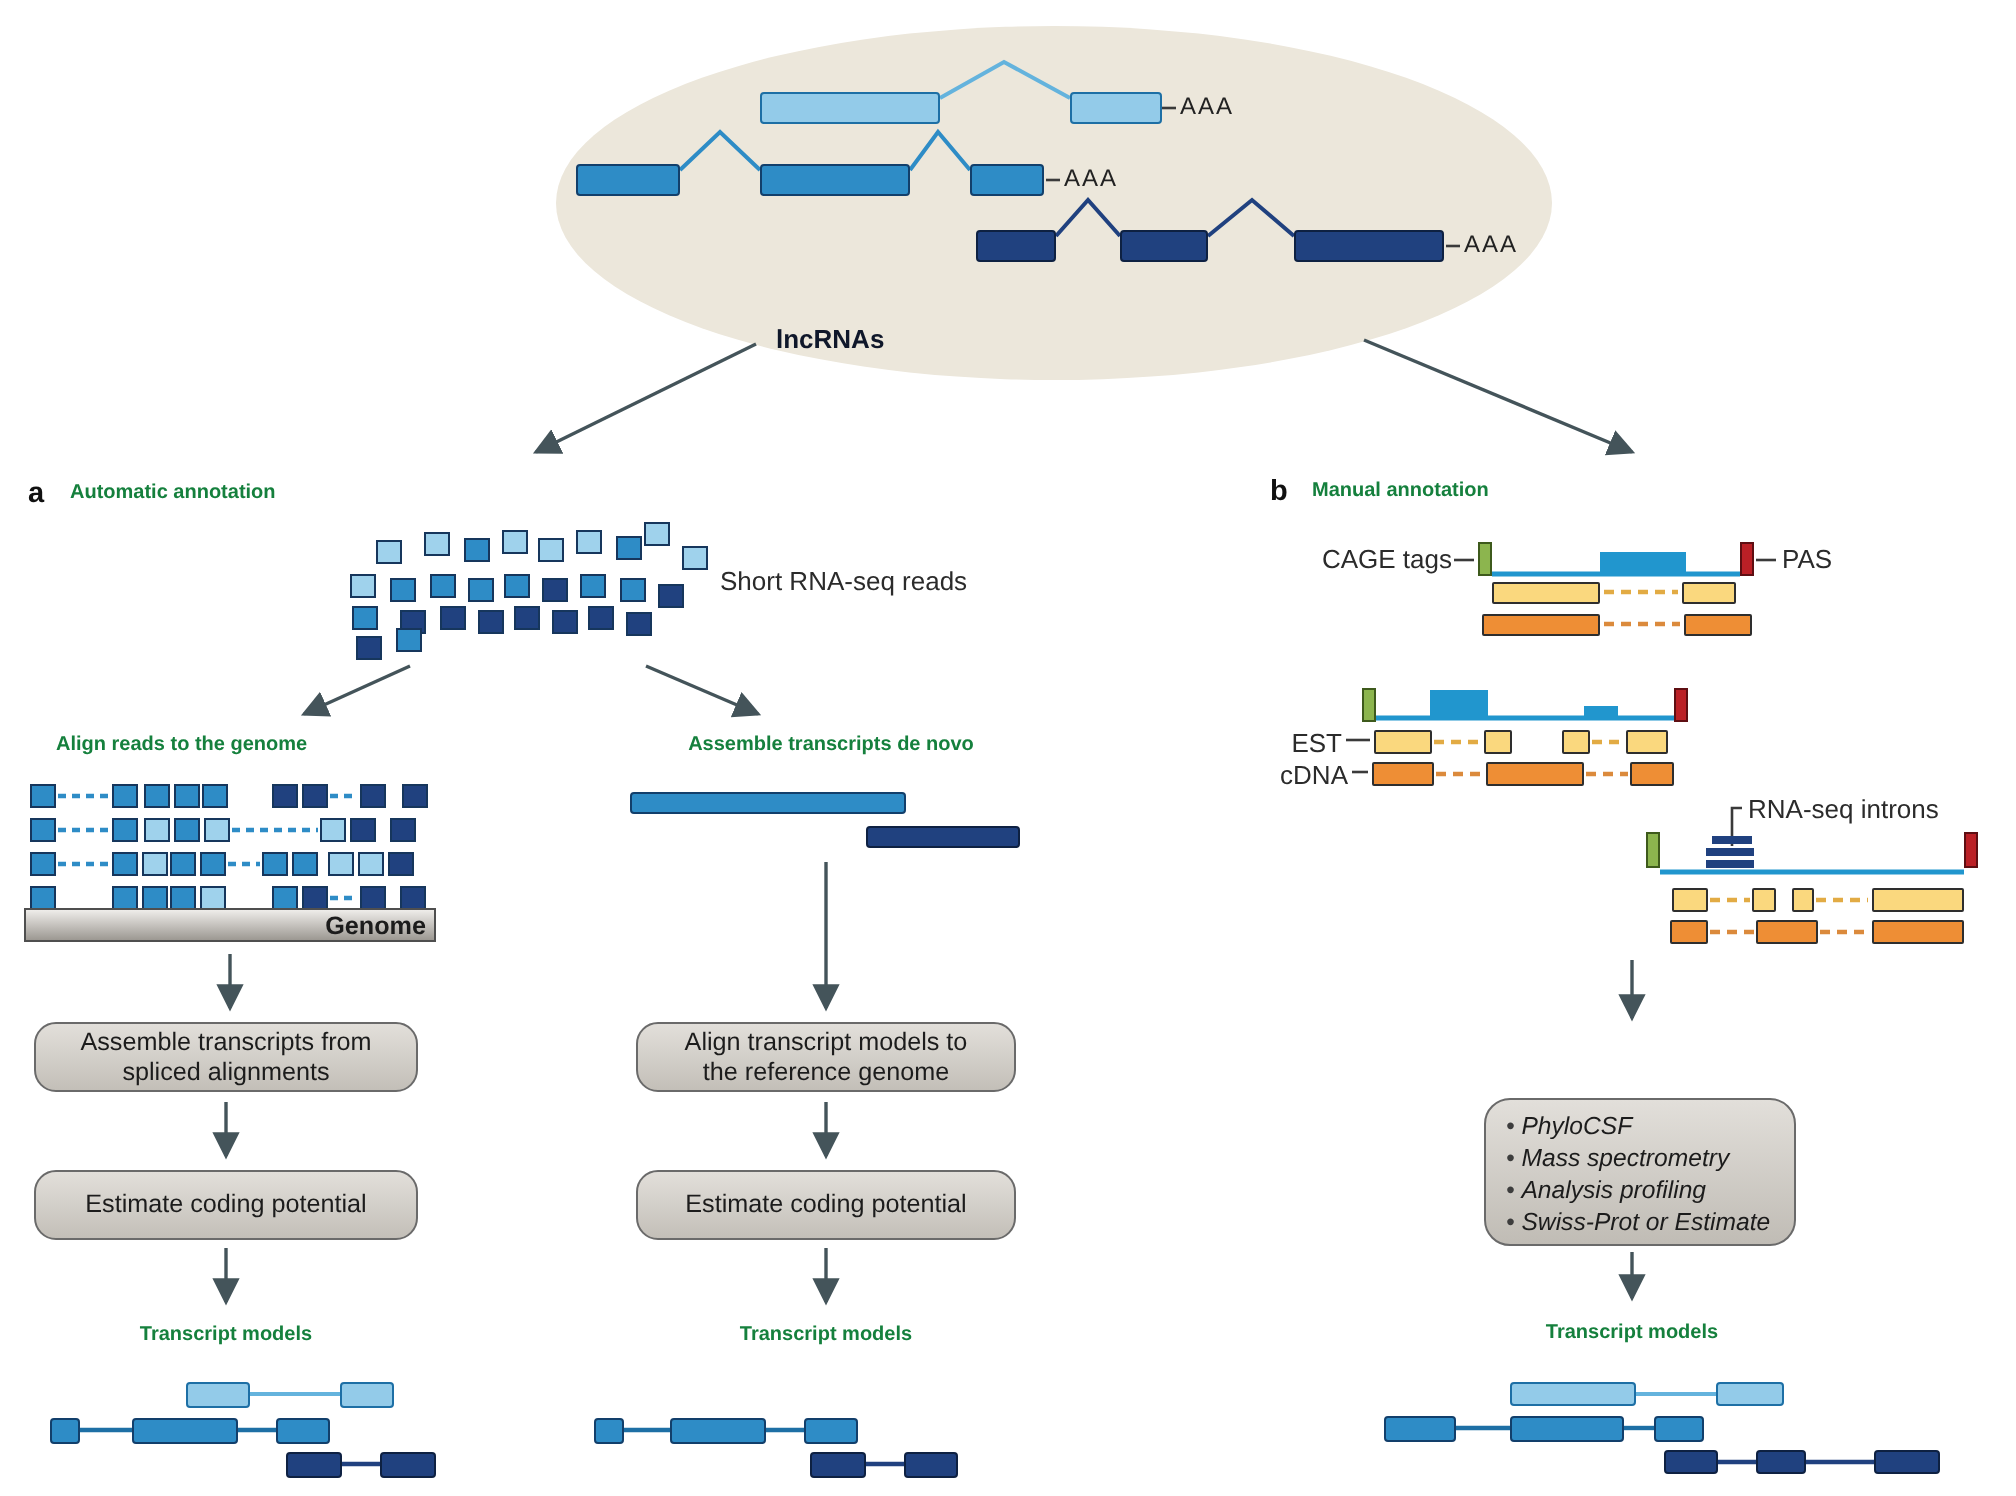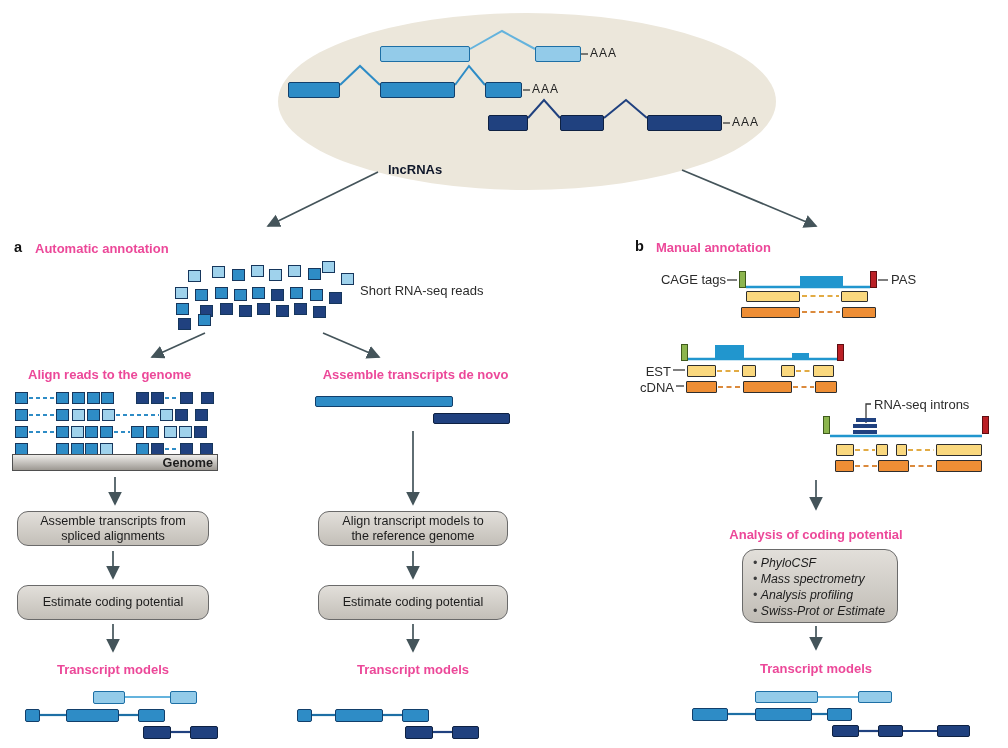--- a/index.html
+++ b/index.html
@@ -31,21 +31,21 @@
   .arr{stroke:#44545A;stroke-width:1.7;}
   .dshb{stroke:#2E8CC6;stroke-width:2.2;stroke-dasharray:4,3;}
   .dshy{stroke:#E2AB44;stroke-width:2.2;stroke-dasharray:5,3.5;}
   .dsho{stroke:#DB8A3C;stroke-width:2.2;stroke-dasharray:5,3.5;}
   .lblue{stroke:#2196CE;stroke-width:2.6;}
   .ml{stroke:#64B3DD;stroke-width:2;}
   .mm{stroke:#1D6FA5;stroke-width:2.2;}
   .md{stroke:#20417F;stroke-width:2.2;}
   
   .lbl{position:absolute;font-size:13px;color:#2B2B2B;white-space:nowrap;z-index:4;}
-  .hd{font-weight:bold;color:#ec4899;font-size:13px;}
+  .hd{font-weight:bold;color:#15803d;font-size:10px;}
   .mk{font-weight:bold;font-size:14.5px;color:#111;}
   .ctr{text-align:center;white-space:normal;}
   .rgt{text-align:right;}
   #lncrna-label{position:absolute;left:388px;top:114px;font-size:13px;font-weight:bold;color:#0f172a;z-index:4;margin-top:48px;}
   .polya{font-size:12px;letter-spacing:1px;color:#222;}
   #genome-bar{position:absolute;left:12px;top:454px;width:206px;height:17px;box-sizing:border-box;
       background:linear-gradient(#EFEDEA,#9C9892);border:1.6px solid #4F4F4F;z-index:3;
       display:flex;align-items:center;justify-content:flex-end;padding-right:4px;
       font-size:12.6px;font-weight:bold;color:#1C1C1C;}
   .step-box{position:absolute;box-sizing:border-box;border-radius:11px;border:1.8px solid #6A6A6A;
@@ -290,21 +290,20 @@
 
   <div class="lbl mk" style="left:635px;top:238px;">b</div>
   <div class="lbl hd" style="left:656px;top:240px;">Manual annotation</div>
 
   <div class="lbl rgt" style="left:640px;top:272px;width:86px;">CAGE tags</div>
   <div class="lbl" style="left:891px;top:272px;">PAS</div>
   <div class="lbl rgt" style="left:630px;top:364px;width:41px;">EST</div>
   <div class="lbl rgt" style="left:630px;top:380px;width:44px;">cDNA</div>
   <div class="lbl" style="left:874px;top:397px;">RNA-seq introns</div>
 
-  <div class="lbl hd ctr" style="left:706px;top:527px;width:220px;">Analysis of coding potential</div>
   <div id="analysis-box">
     <ul>
       <li>PhyloCSF</li>
       <li>Mass spectrometry</li>
       <li>Analysis profiling</li>
       <li>Swiss-Prot or Estimate</li>
     </ul>
   </div>
   <div class="lbl hd ctr" style="left:726px;top:661px;width:180px;">Transcript models</div>
 

